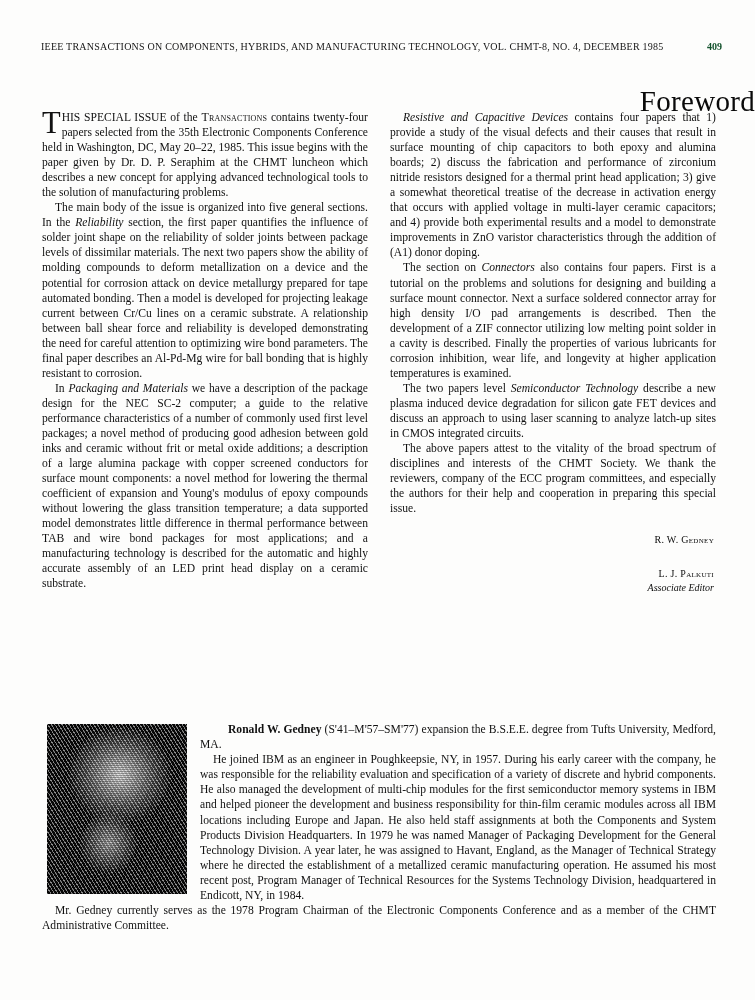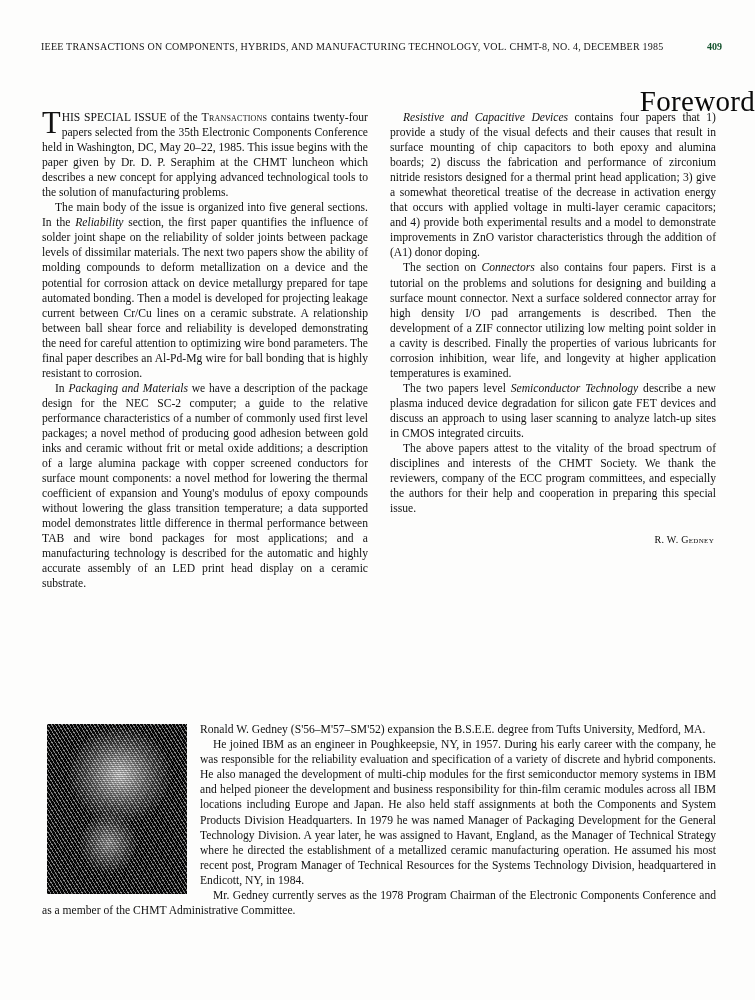--- a/index.html
+++ b/index.html
@@ -149,21 +149,21 @@
   }
   .bio p {
     margin: 0;
     font-size: 11.6px;
     line-height: 15.1px;
     text-align: justify;
     text-indent: 13px;
     color: #111;
   }
   .bio p.first { text-indent: 0; }
-  .bio .bioname { font-weight: normal; }
+  .bio .bioname { font-weight: bold; margin-left: 28px; }
 </style>
 </head>
 <body>
 
 <div class="page">
 
   <div class="runhead">
     <span class="runhead-text">IEEE TRANSACTIONS ON COMPONENTS, HYBRIDS, AND MANUFACTURING TECHNOLOGY, VOL. CHMT-8, NO. 4, DECEMBER 1985</span>
     <span class="folio">409</span>
   </div>
@@ -186,26 +186,30 @@
       <p><span>The section on </span><em>Connectors</em><span> also contains four papers. First is a tutorial on the problems and solutions for designing and building a surface mount connector. Next a surface soldered connector array for high density I/O pad arrangements is described. Then the development of a ZIF connector utilizing low melting point solder in a cavity is described. Finally the properties of various lubricants for corrosion inhibition, wear life, and longevity at higher application temperatures is examined.</span></p>
 
       <p><span>The two papers level </span><em>Semiconductor Technology</em><span> describe a new plasma induced device degradation for silicon gate FET devices and discuss an approach to using laser scanning to analyze latch-up sites in CMOS integrated circuits.</span></p>
 
       <p>The above papers attest to the vitality of the broad spectrum of disciplines and interests of the CHMT Society. We thank the reviewers, company of the ECC program committees, and especially the authors for their help and cooperation in preparing this special issue.</p>
 
       <div class="sig">
         <div class="name">R. W. Gedney</div>
       </div>
 
+      <div class="sig second">
+        <div class="name">L. J. Palkuti</div>
+        <div class="role">Associate Editor</div>
+      </div>
     </div>
   </div>
 
   <div class="bio">
     <div class="bio-photo"></div>
 
-    <p class="first"><span class="bioname">Ronald W. Gedney</span><span> (S'56–M'57–SM'52)</span><span> expansion the B.S.E.E. degree from Tufts University, Medford, MA.</span></p>
+    <p class="first"><span class="bioname">Ronald W. Gedney</span><span> (S'41–M'57–SM'77)</span><span> expansion the B.S.E.E. degree from Tufts University, Medford, MA.</span></p>
 
     <p>He joined IBM as an engineer in Poughkeepsie, NY, in 1957. During his early career with the company, he was responsible for the reliability evaluation and specification of a variety of discrete and hybrid components. He also managed the development of multi-chip modules for the first semiconductor memory systems in IBM and helped pioneer the development and business responsibility for thin-film ceramic modules across all IBM locations including Europe and Japan. He also held staff assignments at both the Components and System Products Division Headquarters. In 1979 he was named Manager of Packaging Development for the General Technology Division. A year later, he was assigned to Havant, England, as the Manager of Technical Strategy where he directed the establishment of a metallized ceramic manufacturing operation. He assumed his most recent post, Program Manager of Technical Resources for the Systems Technology Division, headquartered in Endicott, NY, in 1984.</p>
 
     <p>Mr. Gedney currently serves as the 1978 Program Chairman of the Electronic Components Conference and as a member of the CHMT Administrative Committee.</p>
   </div>
 
 </div>
 
 </body></html>

